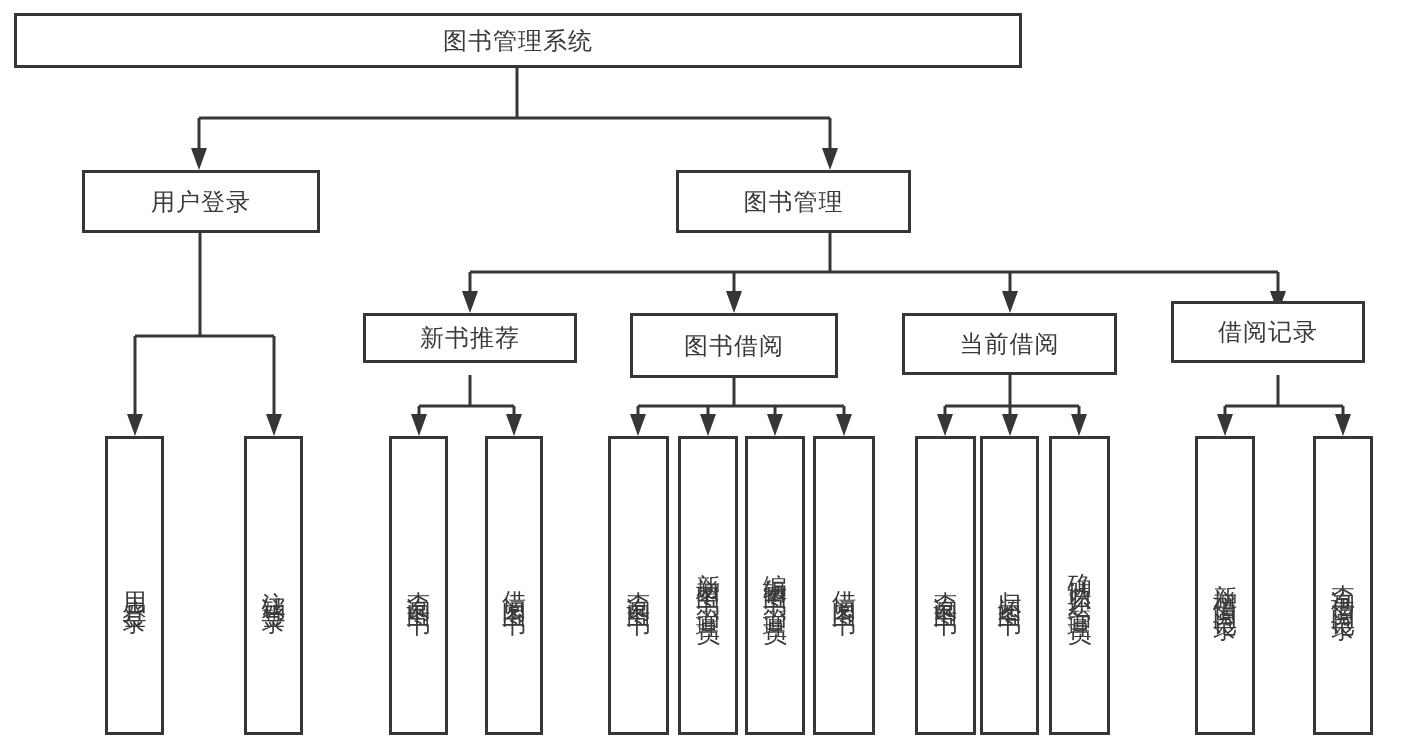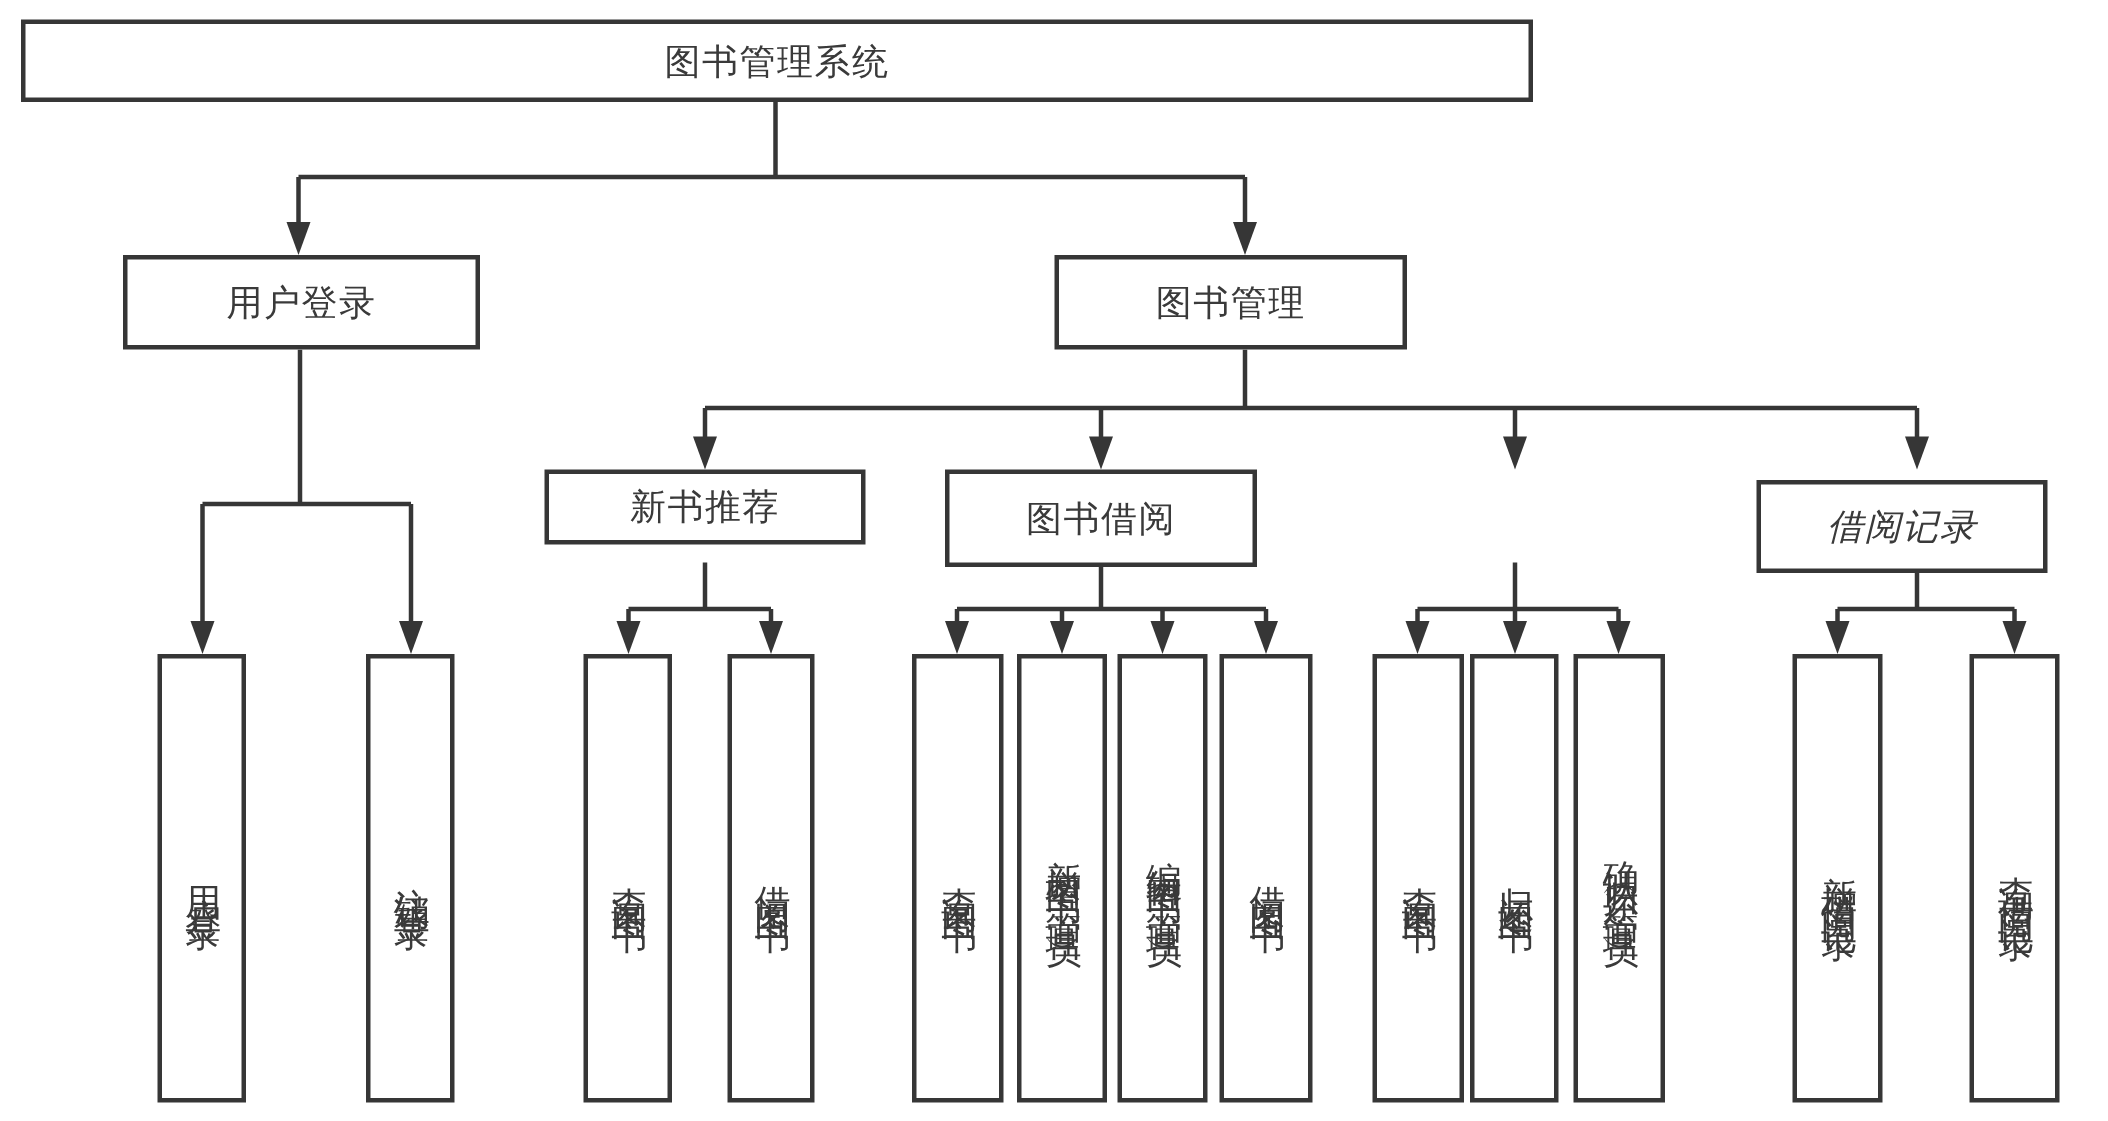--- a/index.html
+++ b/index.html
@@ -147,31 +147,34 @@
     </g>
   </svg>
 
   <div class="node" style="left:14px; top:13px; width:1008px; height:55px;">
     <span class="lbl">图书管理系统</span>
   </div>
 
   <div class="node" style="left:82px; top:170px; width:238px; height:63px;">
     <span class="lbl">用户登录</span>
   </div>
-  <div class="node" style="left:703px; top:170px; width:235px; height:63px;">
+  <div class="node" style="left:676px; top:170px; width:235px; height:63px;">
     <span class="lbl">图书管理</span>
   </div>
 
   <div class="node" style="left:363px; top:313px; width:214px; height:50px;">
     <span class="lbl">新书推荐</span>
   </div>
   <div class="node" style="left:630px; top:313px; width:208px; height:65px;">
     <span class="lbl">图书借阅</span>
   </div>
-  <div class="node" style="left:1171px; top:320px; width:194px; height:62px;font-style:italic;">
+  <div class="node" style="left:902px; top:313px; width:215px; height:62px;">
+    <span class="lbl">当前借阅</span>
+  </div>
+  <div class="node" style="left:1171px; top:301px; width:194px; height:62px;">
     <span class="lbl">借阅记录</span>
   </div>
 
   <div class="node vbox" style="left:105px; top:436px; width:59px; height:299px;">
     <span class="lbl">用户登录</span>
   </div>
   <div class="node vbox" style="left:244px; top:436px; width:59px; height:299px;">
     <span class="lbl">注销登录</span>
   </div>
 

